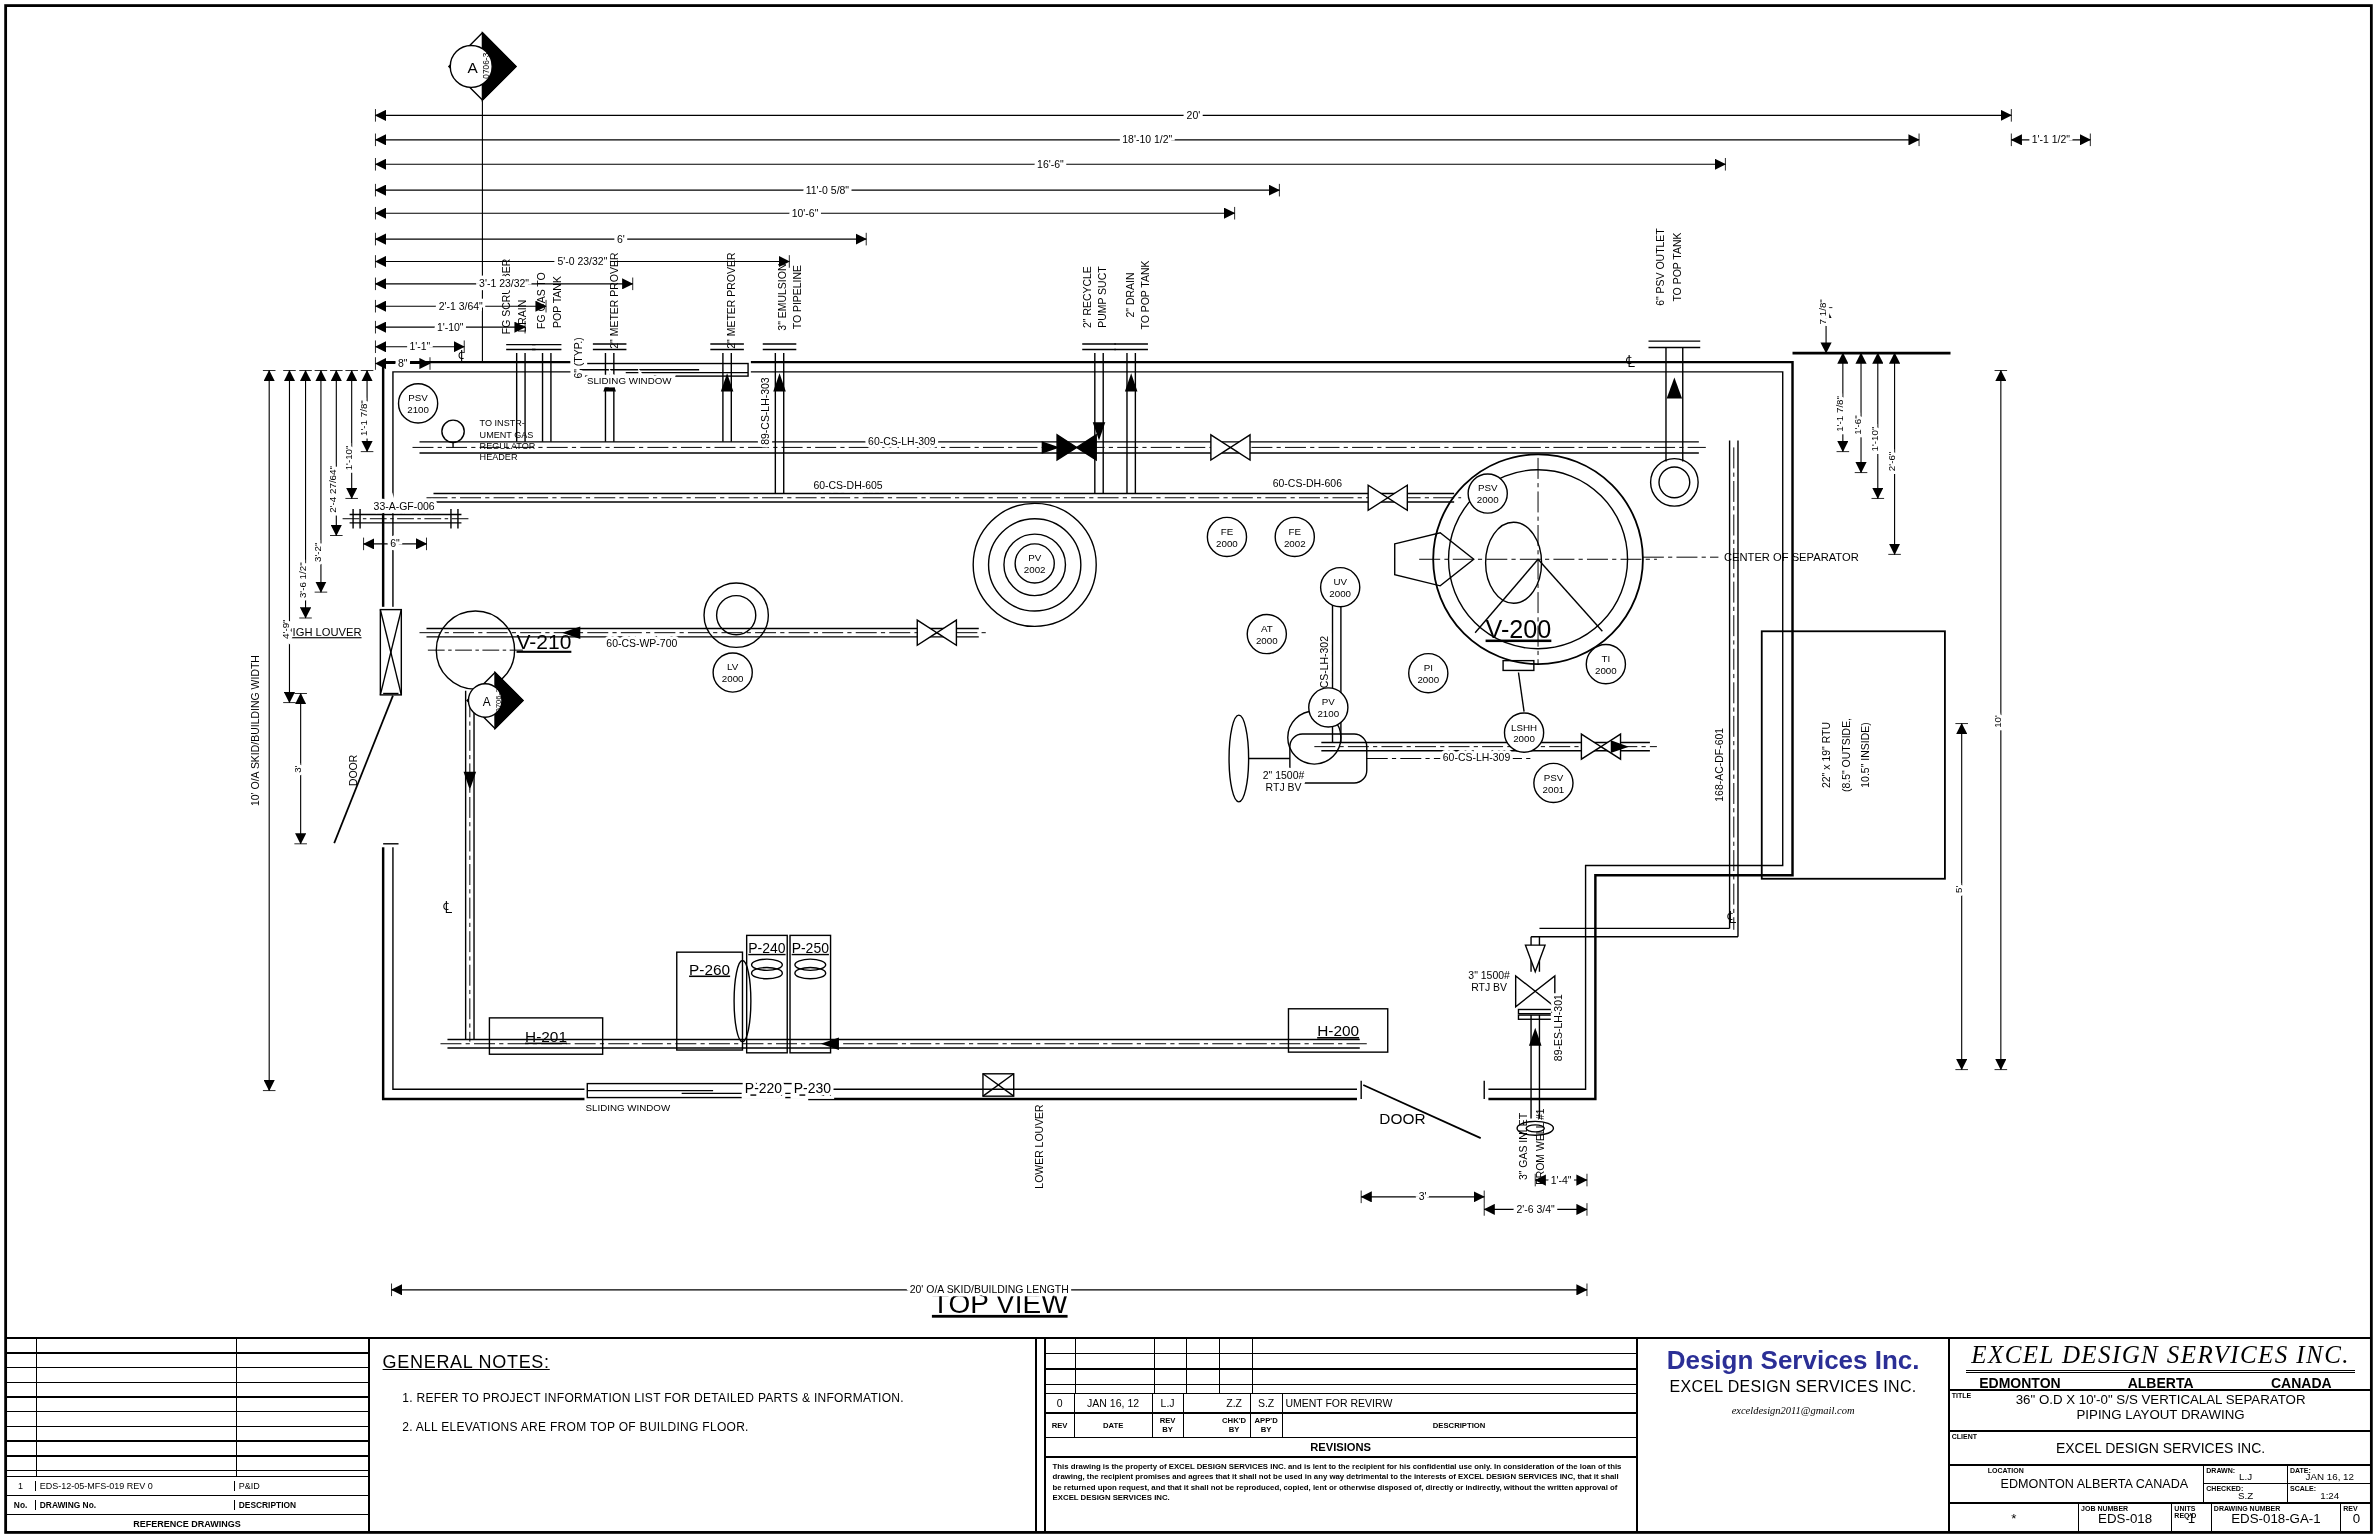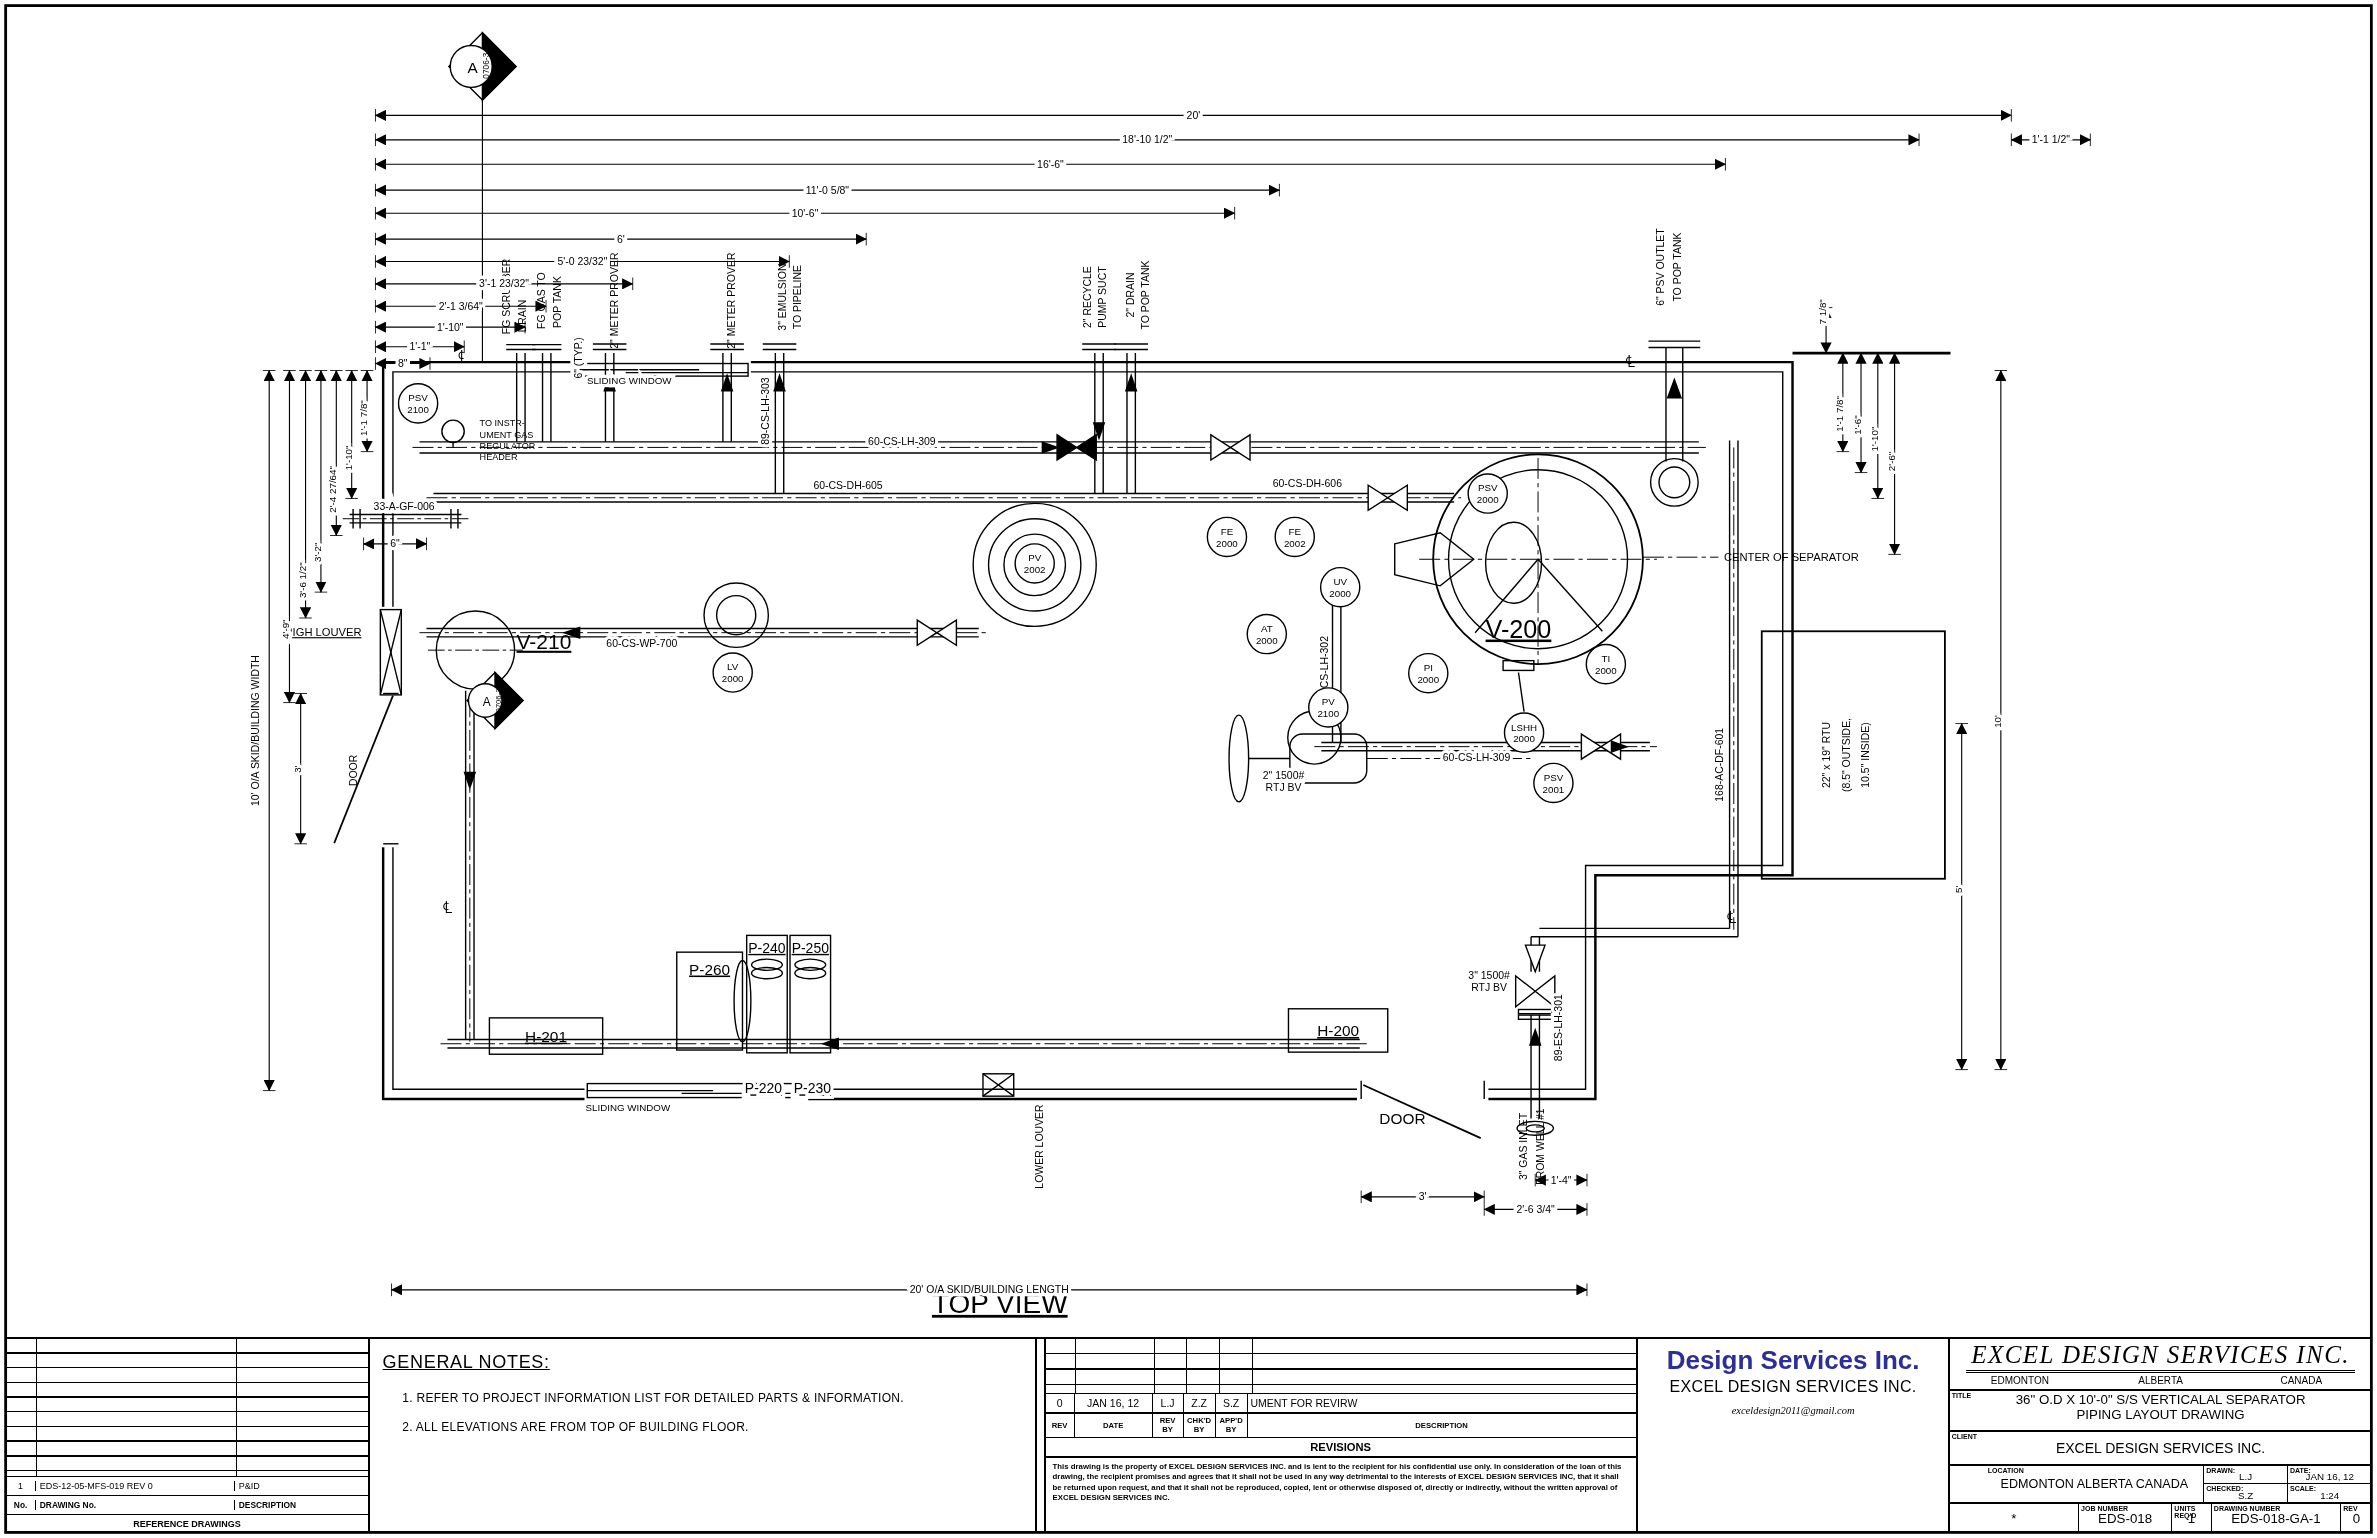--- a/index.html
+++ b/index.html
@@ -24,36 +24,36 @@
   .notesblk{left:356px;width:675px;padding:12.6px 21px;}
   .notes-title{font-size:18px;letter-spacing:0.7px;text-decoration:underline;margin-bottom:18px;}
   .note{font-size:12px;margin:0 0 15.4px 19.6px;letter-spacing:0.3px;}
   
   .revblk{left:1038px;width:594px;display:flex;flex-direction:column;border-left:2.1px solid #000;}
   .rev-empty{flex:1;background:repeating-linear-gradient(to bottom,transparent 0 14px,#000 14px 15.4px);display:flex;border-bottom:1.4px solid #000;}
   .rev-empty i{border-right:1.4px solid #000;display:block;}
   .revrow,.revhead{display:flex;border-bottom:1.4px solid #000;align-items:stretch;text-align:center;}
   .revrow>div,.revhead>div{border-right:1.4px solid #000;padding:1.4px 2.8px;box-sizing:border-box;display:flex;align-items:center;justify-content:center;}
   .revrow>div:last-child,.revhead>div:last-child{border-right:none;}
-  .rv1{width:29px;}.rv2{width:78px;}.rv3{width:31px;}.rv4{width:32px;}.rv5{width:32px;}.rv6{flex:1;}
+  .rv1{width:29px;}.rv2{width:78px;}.rv3{width:31px;}.rv4{width:32px;margin-left:35px;}.rv5{width:32px;}.rv6{flex:1;}
   .revrow{height:18px;font-size:10.5px;}
   .revhead{height:22.4px;font-size:7.7px;font-weight:bold;border-top:0.7px solid #000;}
   .revtitle{height:18px;display:flex;align-items:center;justify-content:center;font-weight:bold;font-size:11.2px;border-bottom:2.1px solid #000;}
   .legal{flex:0 0 67px;font-size:7.8px;font-weight:bold;padding:4.2px 7px;line-height:1.35;}
   
   .logoblk{left:1633px;width:311px;display:flex;flex-direction:column;align-items:center;padding:4.2px 5.6px;}
   .logobox{border:2.1px solid #000;width:294px;height:137px;display:flex;align-items:center;justify-content:center;}
   .logoline2{font-size:26px;font-weight:bold;margin-top:1.4px;}
   .logoline3{font-size:16px;margin-top:2.8px;letter-spacing:0.3px;}
   .logomail,.logoweb{font-style:italic;font-size:10.5px;font-family:"Liberation Serif",serif;margin-top:9px;}
   
   .tbblk{left:1944px;width:422px;border-right:none;display:flex;flex-direction:column;}
   .tb-company{height:36px;display:flex;align-items:center;justify-content:center;}
   .tb-company span{font-family:"Liberation Serif",serif;font-style:italic;font-size:25px;letter-spacing:1.4px;border-bottom:3.5px double #000;padding:0 5.6px 1.4px;}
-  .tb-geo{height:14px;display:flex;border-bottom:2.1px solid #000;font-size:10px;font-weight:normal;}
+  .tb-geo{height:14px;display:flex;border-bottom:2.1px solid #000;font-size:14px;font-weight:bold;}
   .tb-geo div{flex:1;text-align:center;}
   .tb-title{position:relative;height:38px;border-bottom:2.1px solid #000;text-align:center;font-size:13.3px;padding-top:1.4px;}
   .tb-client{position:relative;height:32px;border-bottom:2.1px solid #000;text-align:center;font-size:14px;display:flex;align-items:center;justify-content:center;}
   .celllab{position:absolute;left:2.1px;top:0.7px;font-size:7px;font-weight:bold;}
   .tb-loc{height:36px;display:flex;border-bottom:2.1px solid #000;padding-left:36px;}
   .tb-loc .locl{position:relative;flex:1.3;border-right:1.4px solid #000;display:flex;align-items:center;justify-content:center;font-size:12.6px;}
   .tb-grid{flex:1;display:grid;grid-template-columns:1fr 1fr;grid-template-rows:1fr 1fr;}
   .tb-grid>div{position:relative;border-right:1.4px solid #000;border-bottom:1.4px solid #000;display:flex;align-items:flex-end;justify-content:center;font-size:9.8px;padding-bottom:1.4px;}
   .tb-grid>div:nth-child(2n){border-right:none;}
   .tb-grid>div:nth-child(3),.tb-grid>div:nth-child(4){border-bottom:none;}

